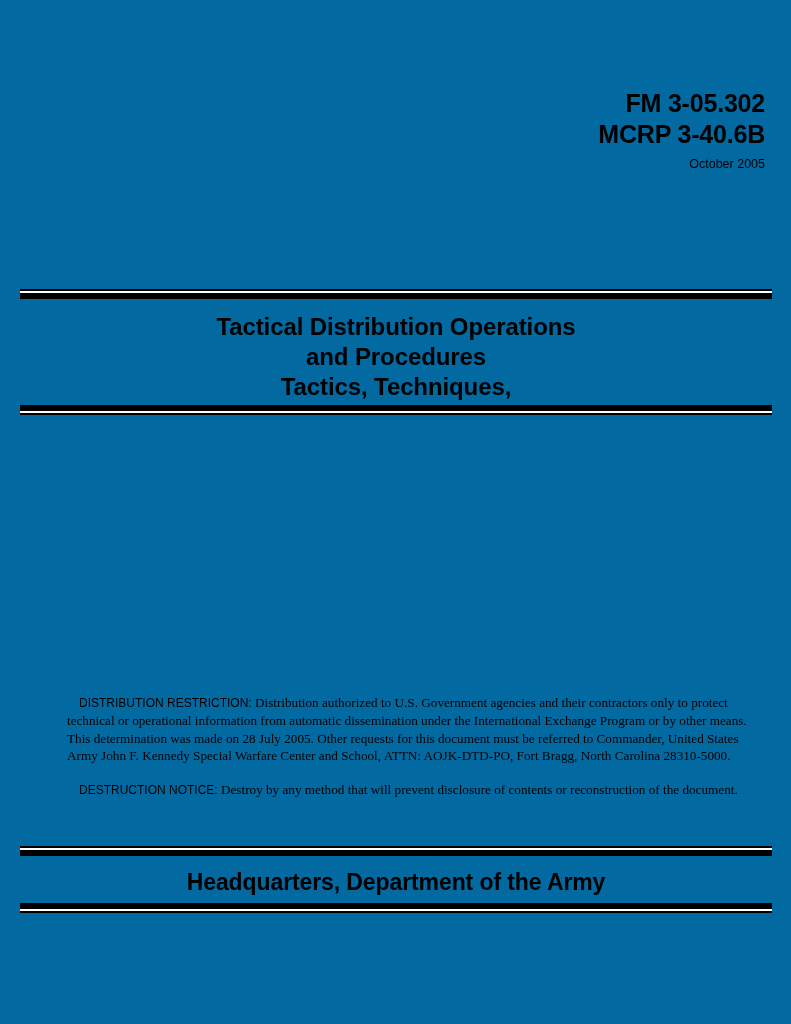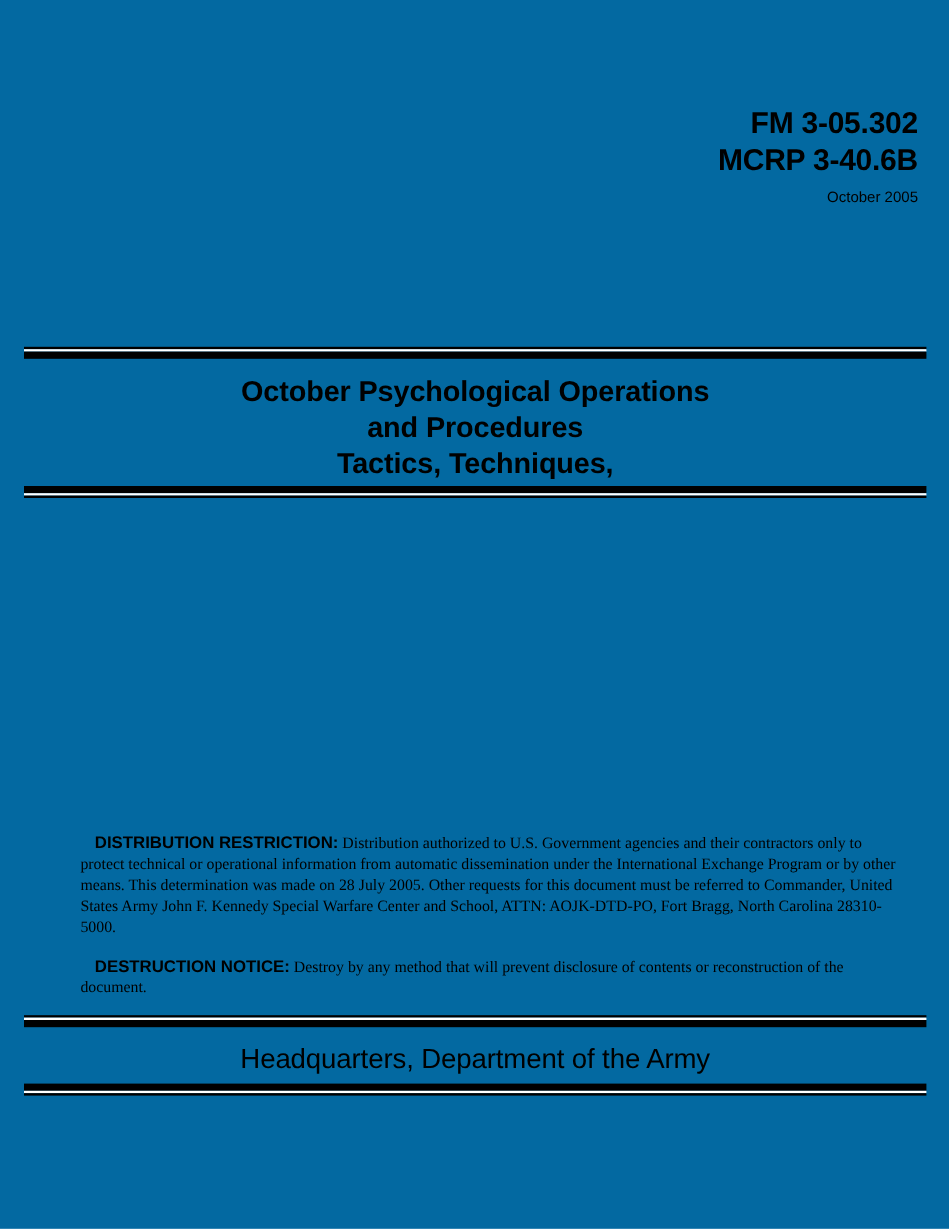--- a/index.html
+++ b/index.html
@@ -96,37 +96,37 @@
     font-size: 13.2px;
     line-height: 17.4px;
     text-align: left;
     margin: 0;
   }
   .notice-para + .notice-para {
     margin-top: 16px;
   }
   .notice-label {
     font-family: "Liberation Sans", sans-serif;
-    font-weight: bold;
-    font-size: 14px;
+    font-weight: normal;
+    font-size: 12px;
     padding-left: 12px;
   }
 
   
   #footer-rule-top { top: 846px; }
   #footer-rule-bottom { top: 903px; }
 
   .footer-title {
     position: absolute;
     top: 868px;
     left: 20px;
     width: 752px;
     text-align: center;
     font-family: "Liberation Sans", sans-serif;
-    font-weight: normal;
+    font-weight: bold;
     font-size: 23px;
     line-height: 28px;
     letter-spacing: -0.1px;
   }
 </style>
 </head>
 <body>
 
 <div class="page">
 
@@ -136,21 +136,21 @@
     <div class="pub-date">October 2005</div>
   </div>
 
   <div class="rule-band" id="title-rule-top">
     <div class="rule-thin"></div>
     <div class="rule-gap"></div>
     <div class="rule-thick"></div>
   </div>
 
   <div class="doc-title">
-    <span class="tline">October Psychological Operations</span>
+    <span class="tline">Tactical Distribution Operations</span>
     <span class="tline">and Procedures</span>
     <span class="tline">Tactics, Techniques,</span>
   </div>
 
   <div class="rule-band" id="title-rule-bottom">
     <div class="rule-thick"></div>
     <div class="rule-gap"></div>
     <div class="rule-thin"></div>
   </div>
 

